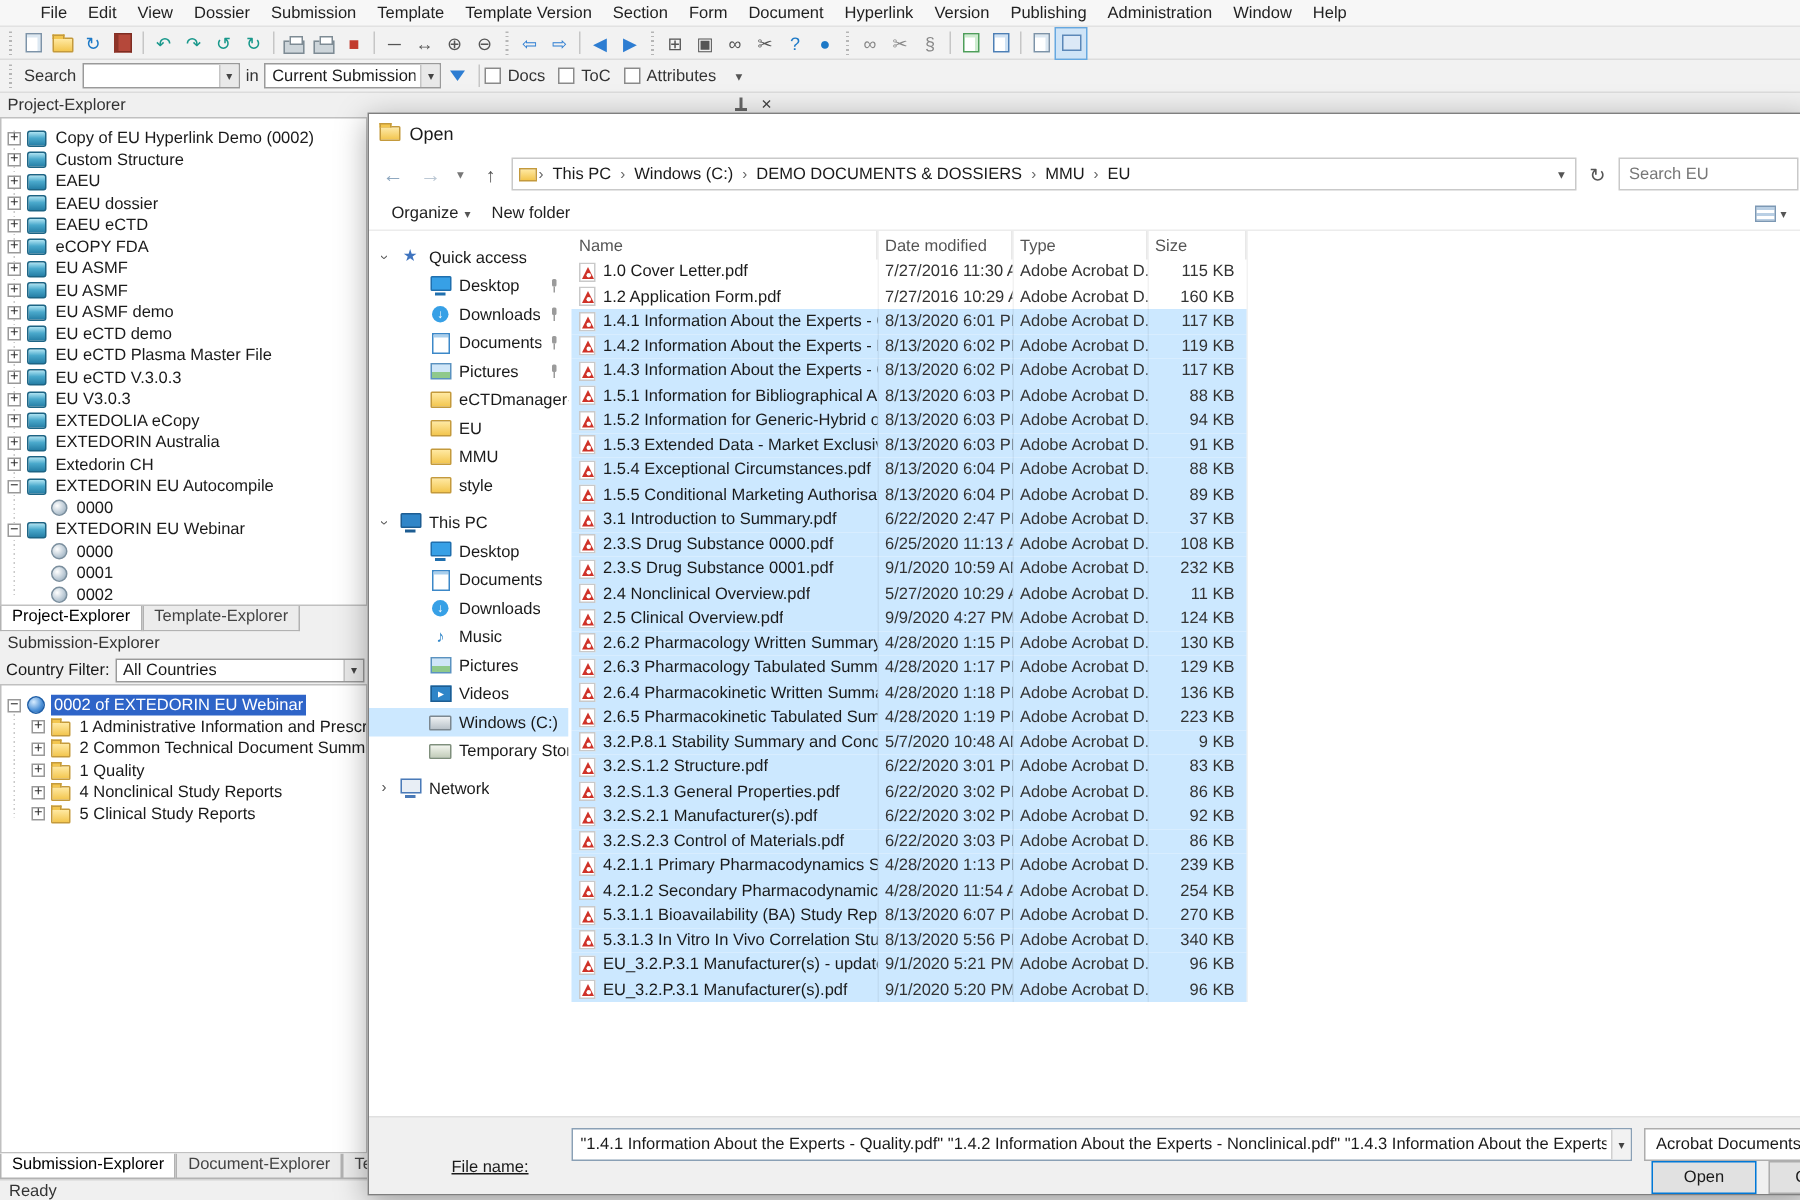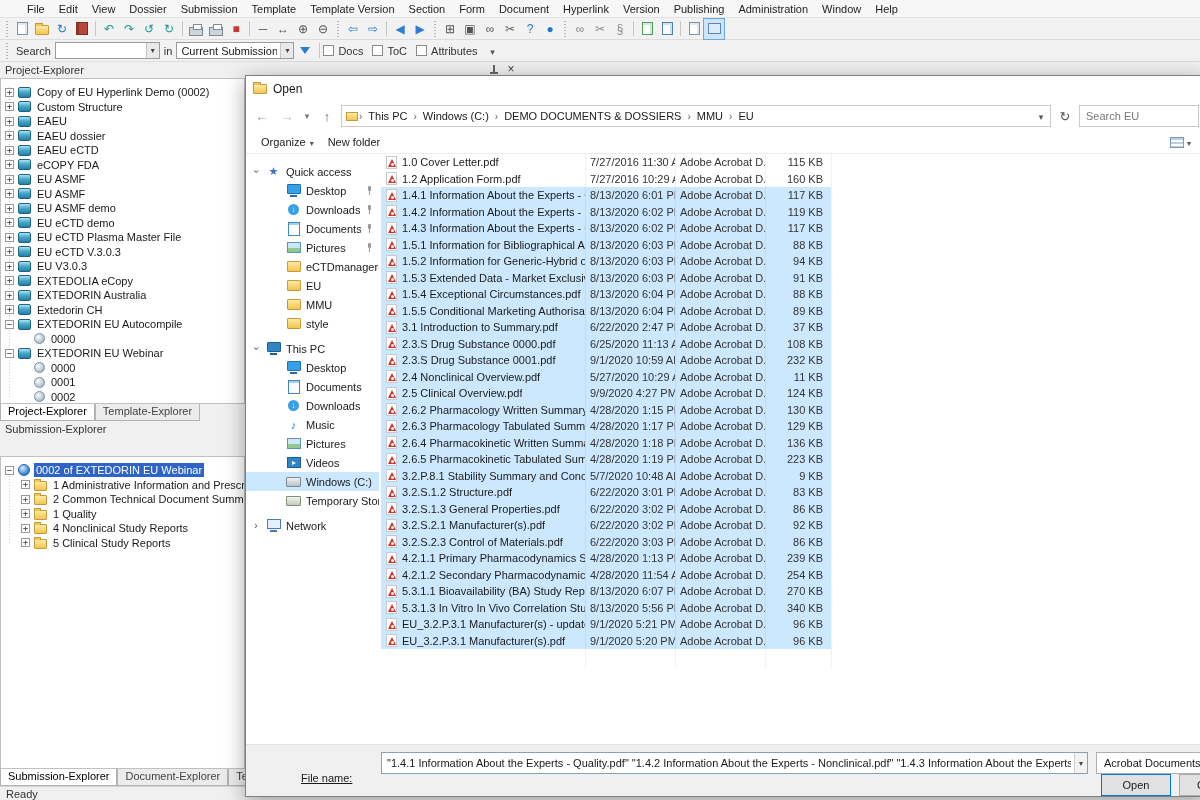--- a/index.html
+++ b/index.html
@@ -401,20 +401,27 @@
 
   <div class="tabs" id="pe-tabs">
       <div class="tab active">Project-Explorer</div>
       <div class="tab">Template-Explorer</div>
     </div>
 
   <div class="panel-header" id="se-header">
     <span>Submission-Explorer</span>
   </div>
 
+  <div class="country-bar">
+    <span>Country Filter:</span>
+    <div class="combo country-combo">
+      <span class="combo-text">All Countries</span>
+      <span class="combo-arrow"></span>
+    </div>
+  </div>
 
   <div class="treepanel" id="se-tree">
       <div class="tree-row" style="padding-left: 4px;">
         <div class="expand">−</div>
         <div class="ico ico-globe"></div>
         <div class="tlabel sel">0002 of EXTEDORIN EU Webinar</div>
       </div>
       <div class="tree-row" style="padding-left: 20px;">
         <div class="expand">+</div>
         <div class="ico ico-folder"></div>
@@ -576,20 +583,26 @@
             <div class="sico i-drive2"></div>
             <div class="slabel">Temporary Storage</div>
           </div>
           <div class="side-row level0 group">
             <div class="chev">›</div>
             <div class="sico i-network"></div>
             <div class="slabel">Network</div>
           </div>
         </div>
       <div class="dlg-files">
+        <div class="cols">
+            <div class="col c0">Name</div>
+            <div class="col c1">Date modified</div>
+            <div class="col c2">Type</div>
+            <div class="col c3">Size</div>
+          </div>
         <div id="flist">
             <div class="frow">
               <div class="fcell fname">
                 <div class="ico-pdf"></div>
                 <div class="ftext">1.0 Cover Letter.pdf</div>
               </div>
               <div class="fcell fdate">7/27/2016 11:30 AM</div>
               <div class="fcell ftype">Adobe Acrobat D...</div>
               <div class="fcell fsize">115 KB</div>
             </div>

